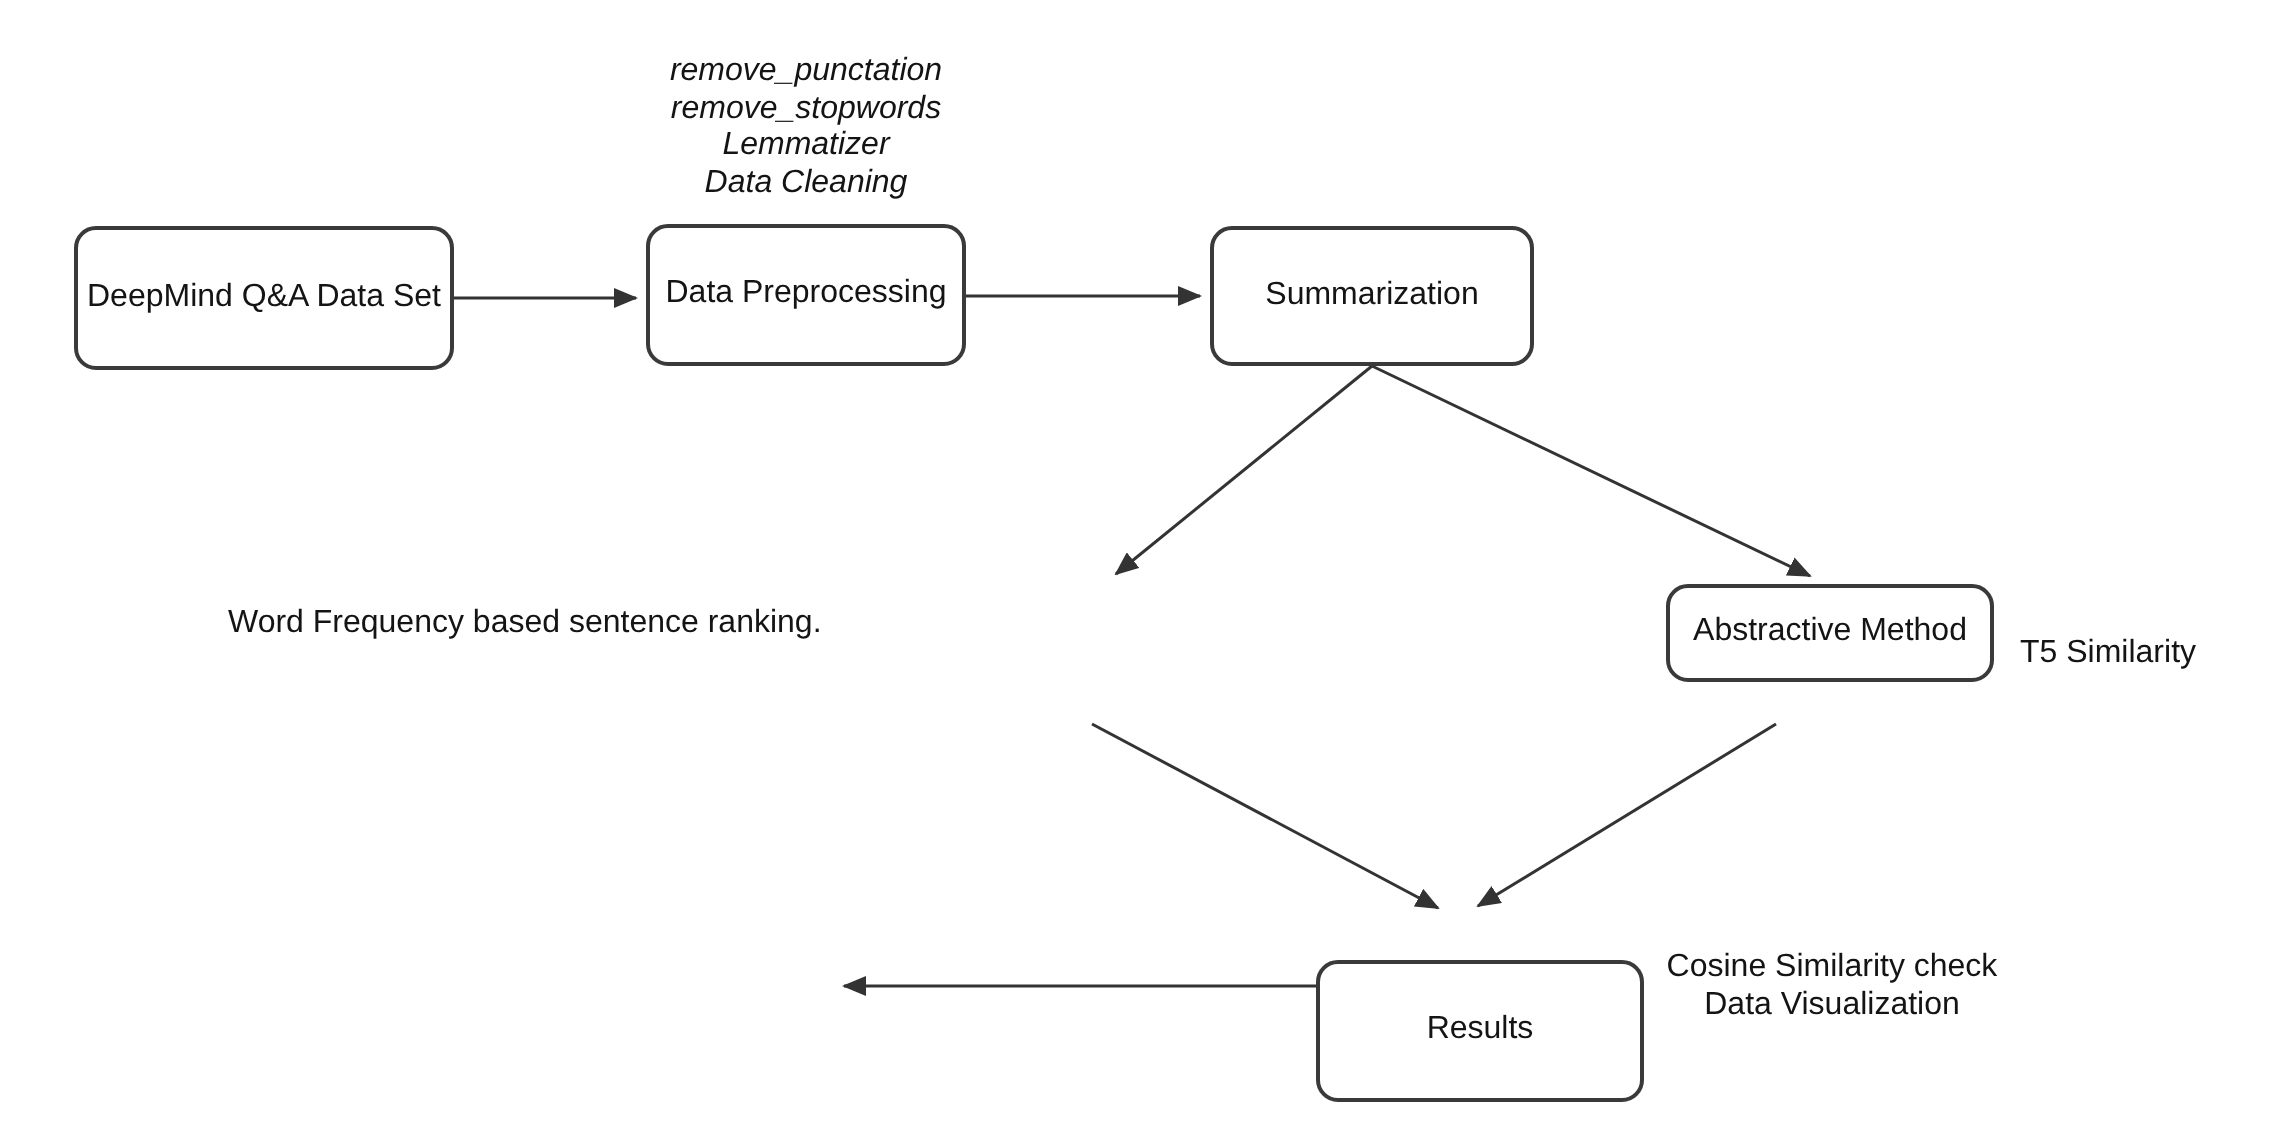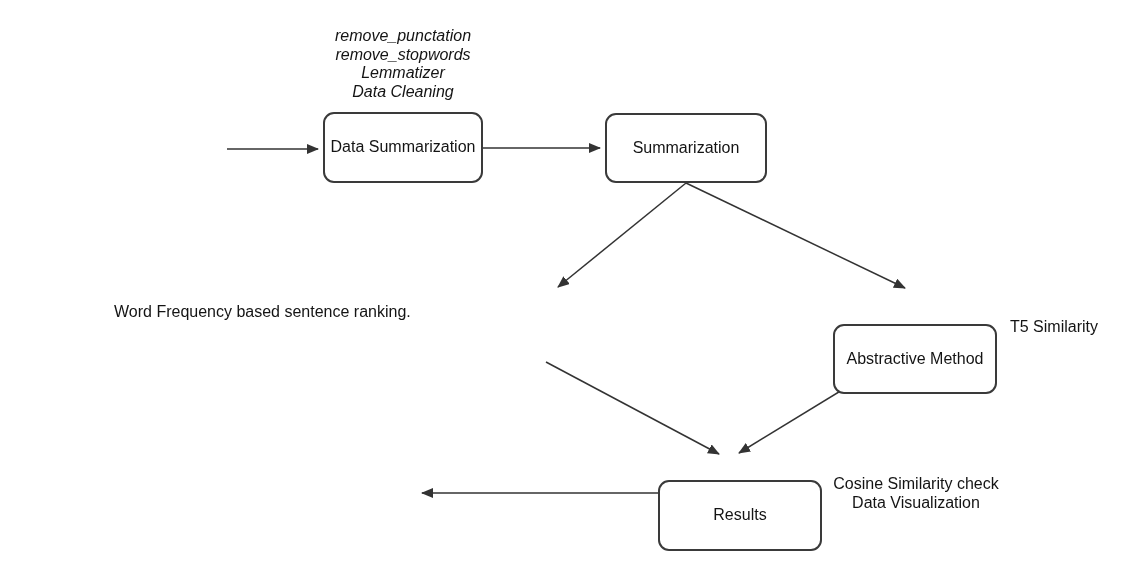--- a/index.html
+++ b/index.html
@@ -39,21 +39,21 @@
     line-height: 1.16;
     white-space: pre-line;
   }
   .note.center { text-align: center; }
 
   
   .n-dataset       { left: 37px;  top: 113px; width: 190px; height: 72px; }
   .n-preprocessing { left: 323px; top: 112px; width: 160px; height: 71px; }
   .n-summarization { left: 605px; top: 113px; width: 162px; height: 70px; }
   .n-extractive    { left: 470px; top: 292px; width: 160px; height: 70px; }
-  .n-abstractive   { left: 833px; top: 292px; width: 164px; height: 70px; margin-top: 32px; }
+  .n-abstractive   { left: 833px; top: 292px; width: 164px; height: 49px; }
   .n-results       { left: 658px; top: 480px; width: 164px; height: 71px; }
   .n-conclusion    { left: 255px; top: 458px; width: 162px; height: 71px; }
 
   
   .a-preprocessing { left: 283px;  top: 27px;  width: 240px; font-style: italic; }
   .a-extractive    { left: 114px;  top: 303px; }
   .a-abstractive   { left: 1010px; top: 318px; }
   .a-results       { left: 806px;  top: 475px; width: 220px; }
 </style>
 </head>
@@ -69,22 +69,25 @@
     </defs>
     <line x1="227" y1="149" x2="318" y2="149" stroke="#333333" stroke-width="1.5" marker-end="url(#ah)"></line>
     <line x1="483" y1="148" x2="600" y2="148" stroke="#333333" stroke-width="1.5" marker-end="url(#ah)"></line>
     <line x1="686" y1="183" x2="558" y2="287" stroke="#333333" stroke-width="1.5" marker-end="url(#ah)"></line>
     <line x1="686" y1="183" x2="905" y2="288" stroke="#333333" stroke-width="1.5" marker-end="url(#ah)"></line>
     <line x1="546" y1="362" x2="719" y2="454" stroke="#333333" stroke-width="1.5" marker-end="url(#ah)"></line>
     <line x1="888" y1="362" x2="739" y2="453" stroke="#333333" stroke-width="1.5" marker-end="url(#ah)"></line>
     <line x1="658" y1="493" x2="422" y2="493" stroke="#333333" stroke-width="1.5" marker-end="url(#ah)"></line>
   </svg>
 
+  <div class="node n-dataset">
+    <span>DeepMind Q&amp;A Data Set</span>
+  </div>
   <div class="node n-preprocessing">
-    <span>Data Summarization</span>
+    <span>Data Preprocessing</span>
   </div>
   <div class="node n-summarization">
     <span>Summarization</span>
   </div>
   <div class="node n-abstractive">
     <span>Abstractive Method</span>
   </div>
   <div class="node n-results">
     <span>Results</span>
   </div>

